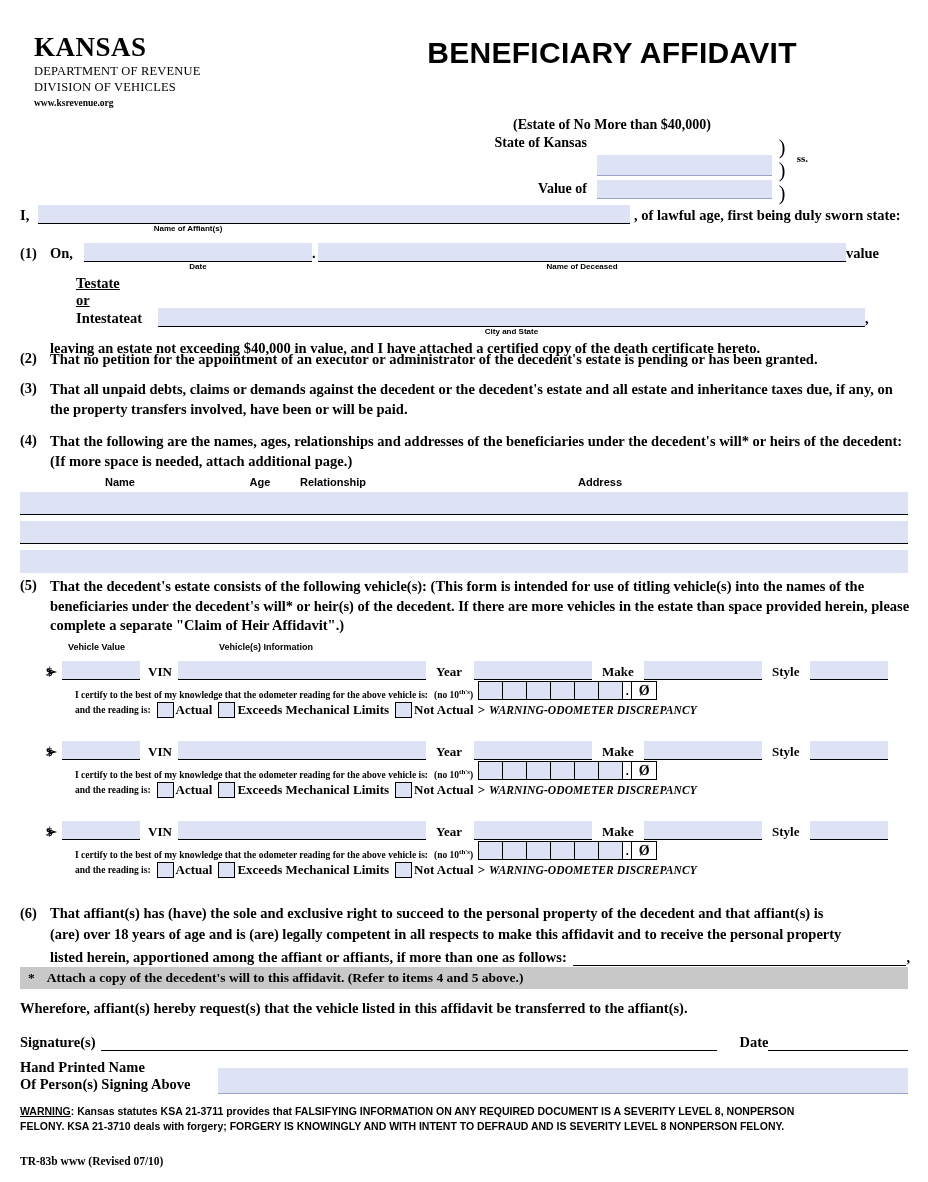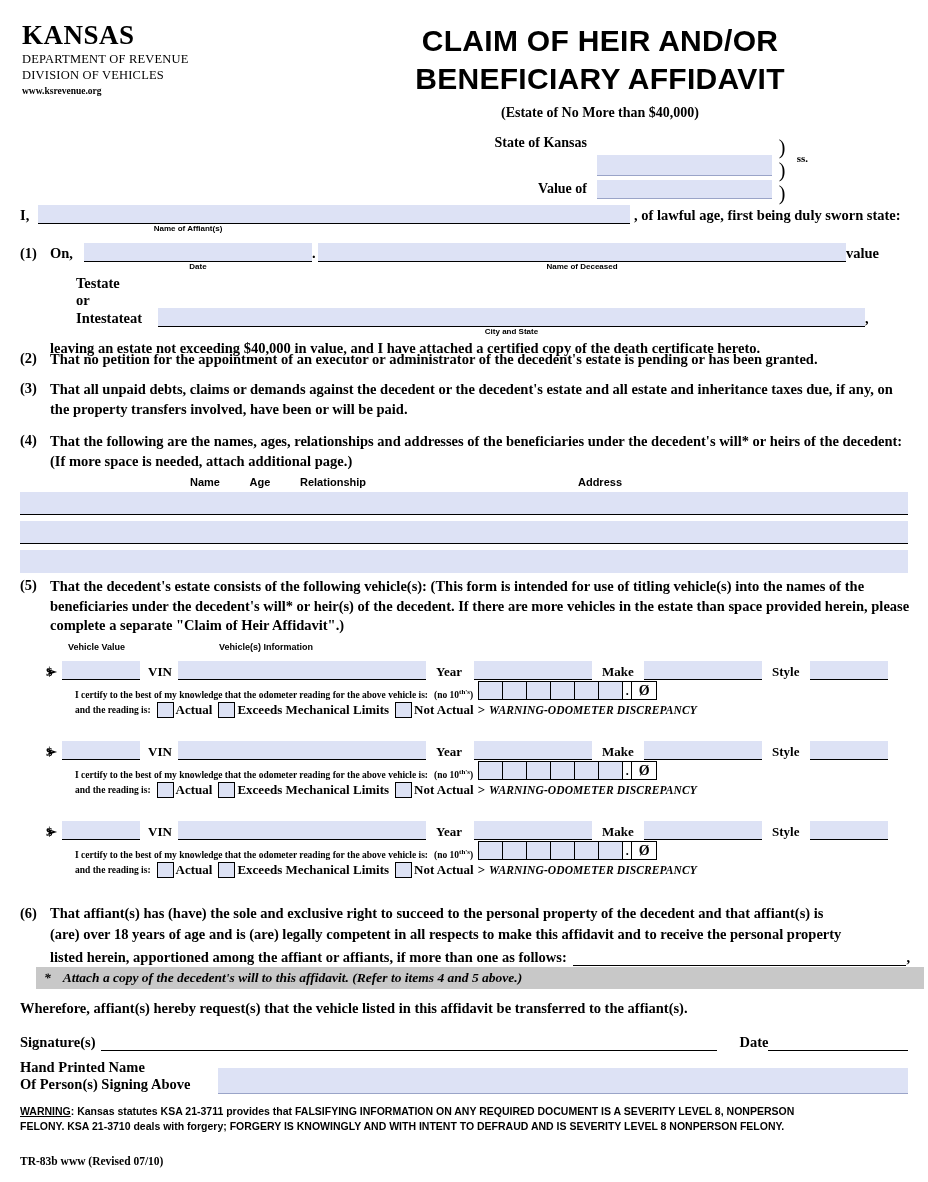--- a/index.html
+++ b/index.html
@@ -5,21 +5,21 @@
   * { box-sizing: border-box; }
   html, body { margin: 0; padding: 0; }
   body {
     width: 928px; height: 1182px;
     background: #ffffff;
     font-family: "Liberation Serif", "DejaVu Serif", serif;
     color: #000;
     position: relative;
     overflow: hidden;
   }
-  .page { position: relative; width: 808px; height: 1182px; padding: 0; }
+  .page { position: relative; width: 808px; height: 1182px; padding: 12px; }
 
   
   .fld {
     background: #dde2f5;
     border-bottom: 1.6px solid #000;
     height: 19px;
     display: inline-block;
     vertical-align: bottom;
   }
   .fld.lt { border-bottom: 1.6px solid #9aa4c8; }
@@ -99,21 +99,20 @@
 <div class="page">
 
   <div class="hdr">
     <div class="ks-block">
       <div class="ks-title">KANSAS</div>
       <div class="ks-sub">DEPARTMENT OF REVENUE</div>
       <div class="ks-sub" style="margin-top:0">DIVISION OF VEHICLES</div>
       <div class="ks-url">www.ksrevenue.org</div>
     </div>
     <div class="form-title">
-      <div>CLAIM OF HEIR AND/OR</div>
       <div>BENEFICIARY AFFIDAVIT</div>
     </div>
     <div class="estate-note">(Estate of No More than $40,000)</div>
   </div>
 
   <div class="sc">
     <div class="sc-row">
       <span class="sc-lbl">State of Kansas</span>
       <span class="fld" style="width:175px;background:transparent;border-bottom:none;"></span>
       <span class="brace">)</span>
@@ -149,21 +148,21 @@
       <span class="btxt">value</span>
     </div>
     <div style="display:flex;">
       <span class="small-lbl" style="width:64px;"></span>
       <span class="small-lbl" style="width:228px;">Date</span>
       <span class="small-lbl" style="width:6px;"></span>
       <span class="small-lbl" style="width:528px;">Name of Deceased</span>
     </div>
 
     <div style="display:flex; align-items:flex-end; margin-top:4px;">
-      <span class="btxt" style="width:110px; padding-left:56px; line-height:1.15;">Testate  or</span>
+      <span class="btxt" style="width:110px; padding-left:56px; line-height:1.15;text-decoration:underline;">Testate  or</span>
     </div>
     <div style="display:flex; align-items:flex-end;">
       <span class="btxt" style="width:110px; padding-left:56px;">Intestate</span>
       <span class="btxt" style="width:28px;">at</span>
       <span class="fld" style="width:707px;"></span>
       <span class="btxt">,</span>
     </div>
     <div class="small-lbl" style="width:707px; margin-left:138px;">City and State</div>
 
     <div class="btxt" style="margin-top:4px; padding-left:30px;">leaving an estate not exceeding $40,000 in value, and I have attached a certified copy of the death certificate hereto.</div>
@@ -179,21 +178,21 @@
     <span class="t">That all unpaid debts, claims or demands against the decedent or the decedent's estate and all estate and inheritance taxes due, if any, on the property transfers involved, have been or will be paid.</span>
   </div>
 
   <div class="num-item" style="position:absolute; left:20px; top:432px; width:890px;">
     <span class="n">(4)</span>
     <span class="t">That the following are the names, ages, relationships and addresses of the beneficiaries under the decedent's will* or heirs of the decedent: (If more space is needed, attach additional page.)</span>
   </div>
 
   <div style="position:absolute; left:20px; top:470px; width:888px;">
     <div class="ben-head">
-      <span style="width:200px; text-align:right;">Name</span>
+      <span style="width:200px; text-align:center;">Name</span>
       <span style="width:80px; text-align:center;">Age</span>
       <span style="width:170px; text-align:left;">Relationship</span>
       <span style="width:260px; text-align:center;">Address</span>
     </div>
     <div style="margin-top:4px;">
       <div class="ben-row"></div>
       <div class="ben-row"></div>
       <div class="ben-row" style="border-bottom:none;"></div>
     </div>
   </div>
@@ -337,21 +336,21 @@
       <span class="btxt" style="flex:1;">That affiant(s) has (have) the sole and exclusive right to  succeed to the personal property of the decedent and that affiant(s) is</span>
     </div>
     <div class="btxt" style="padding-left:30px; margin-top:4px;">(are) over 18 years of age and is (are) legally competent in all respects to make this affidavit and to receive the personal property</div>
     <div style="display:flex; align-items:flex-end; padding-left:30px; margin-top:4px;">
       <span class="btxt">listed herein, apportioned among the affiant or affiants, if more than one as follows:</span>
       <span class="ruleline" style="flex:1; margin-left:6px;"></span>
       <span class="btxt">,</span>
     </div>
   </div>
 
-  <div class="grey-bar" style="position:absolute; left:36px; top:967px; width:888px;font-style:italic;">
+  <div class="grey-bar" style="position:absolute; left:20px; top:967px; width:888px;">
     <span style="margin-right:12px;">*</span><span>Attach a copy of the decedent's will to this affidavit.  (Refer to items 4 and 5 above.)</span>
   </div>
 
   <div class="btxt" style="position:absolute; left:20px; top:1000px; width:888px;">Wherefore, affiant(s) hereby request(s) that the vehicle listed in this affidavit be transferred to the affiant(s).</div>
 
   <div style="position:absolute; left:20px; top:1032px; width:888px;">
     <div class="sig-row" style="margin-top:0;">
       <span class="btxt">Signature(s)</span>
       <span class="ruleline" style="width:616px; margin-left:6px;"></span>
       <span class="btxt" style="margin-left:22px;">Date</span>

